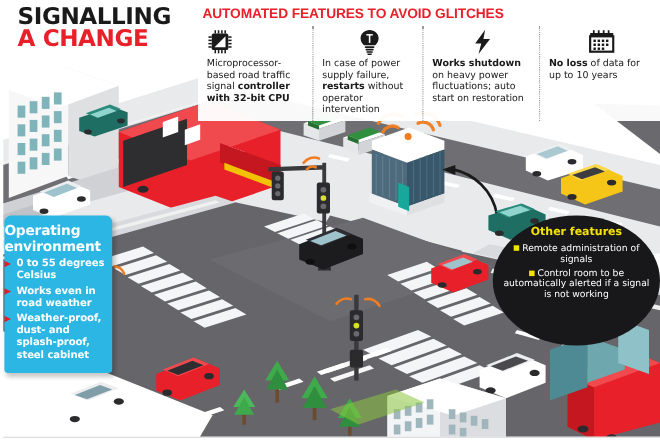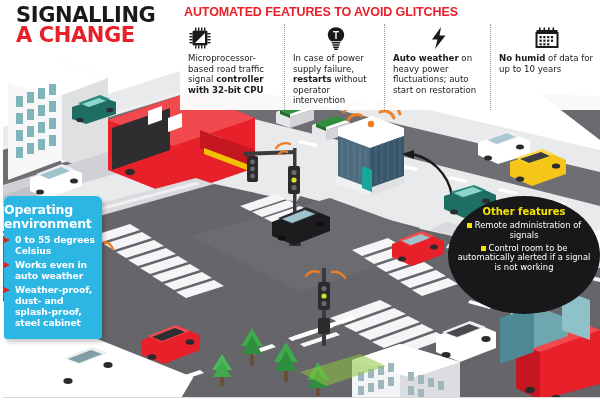--- a/index.html
+++ b/index.html
@@ -597,21 +597,21 @@
       </div>
       <div class="f-text"><span>In case of power supply failure, </span><b>restarts</b><span> without operator intervention</span></div>
     </div>
 
     <div class="feature f2">
       <div class="f-icon c">
         <svg width="18" height="24" viewBox="0 0 18 24">
           <polygon points="11,1 2,13.5 7.5,13.5 5,23 15.5,9.5 9.5,9.5" fill="#1a1a1a"></polygon>
         </svg>
       </div>
-      <div class="f-text"><b>Auto weather</b><span> on heavy power fluctuations; auto start on restoration</span></div>
+      <div class="f-text"><b>Works shutdown</b><span> on heavy power fluctuations; auto start on restoration</span></div>
     </div>
 
     <div class="feature f3">
       <div class="f-icon c">
         <svg width="24" height="24" viewBox="0 0 24 24">
           <g fill="#1a1a1a">
             <rect x="4" y="1.5" width="1.6" height="4"></rect>
               <rect x="8.5" y="1.5" width="1.6" height="4"></rect>
             <rect x="13" y="1.5" width="1.6" height="4"></rect>
               <rect x="17.5" y="1.5" width="1.6" height="4"></rect>
@@ -624,34 +624,34 @@
             <rect x="4.5" y="13.6" width="2.2" height="2.2"></rect>
               <rect x="8.3" y="13.6" width="2.2" height="2.2"></rect>
             <rect x="12.1" y="13.6" width="2.2" height="2.2"></rect>
               <rect x="15.9" y="13.6" width="2.2" height="2.2"></rect>
             <rect x="4.5" y="17.2" width="2.2" height="2.2"></rect>
               <rect x="8.3" y="17.2" width="2.2" height="2.2"></rect>
             <rect x="12.1" y="17.2" width="2.2" height="2.2"></rect>
           </g>
         </svg>
       </div>
-      <div class="f-text"><b>No humid</b><span> of data for up to 10 years</span></div>
+      <div class="f-text"><b>No loss</b><span> of data for up to 10 years</span></div>
     </div>
 
   </div>
 
   <div id="op-box">
     <div id="op-title">Operating environment</div>
     <div class="op-item">
       <span class="op-bullet"></span>
       <span>0 to 55 degrees Celsius</span>
     </div>
     <div class="op-item">
       <span class="op-bullet"></span>
-      <span>Works even in auto weather</span>
+      <span>Works even in road weather</span>
     </div>
     <div class="op-item">
       <span class="op-bullet"></span>
       <span>Weather-proof, dust- and splash-proof, steel cabinet</span>
     </div>
   </div>
 
   <div id="other-circle">
     <div id="other-title">Other features</div>
     <div class="oc-item">

